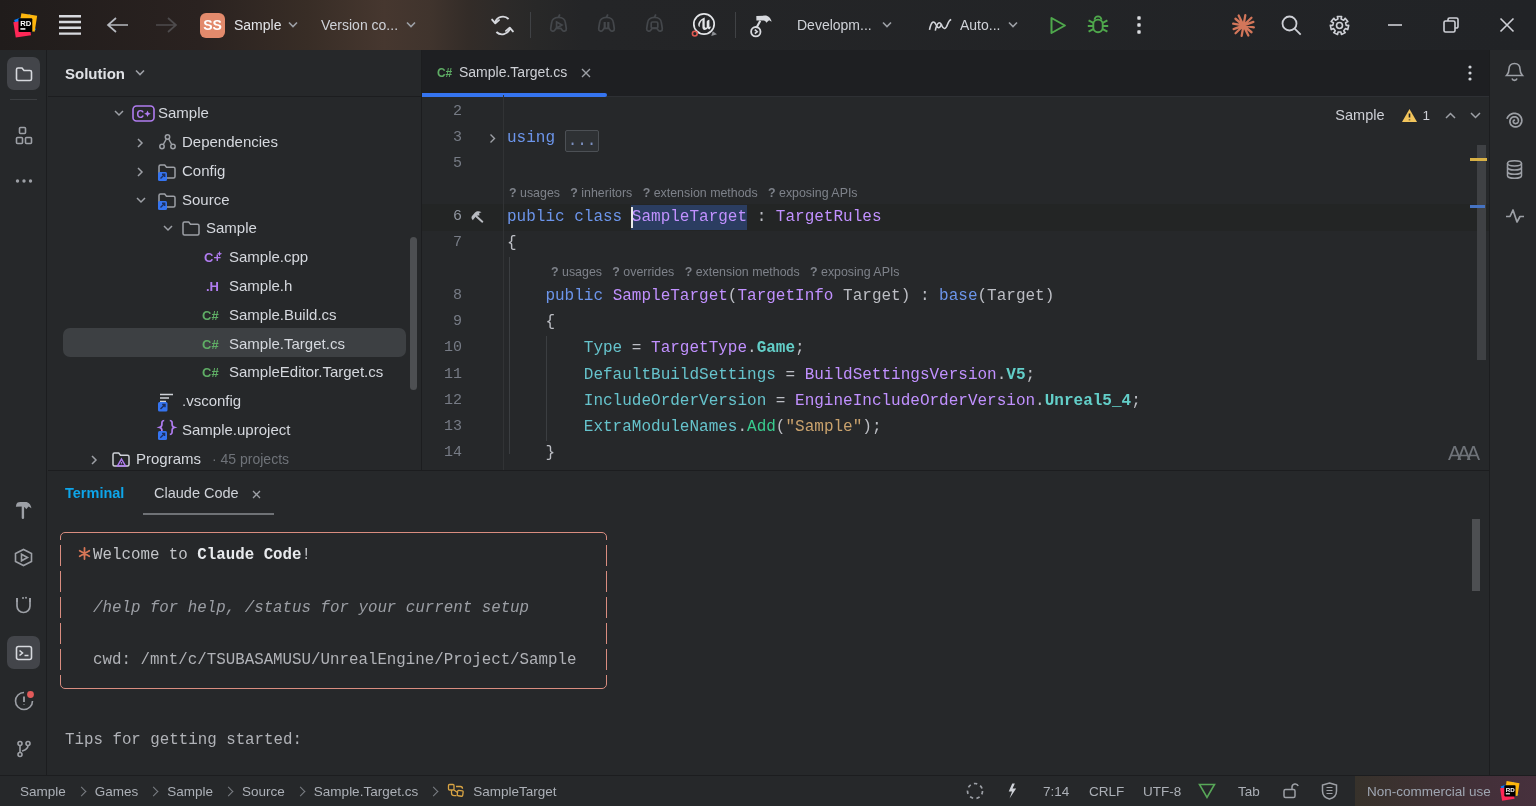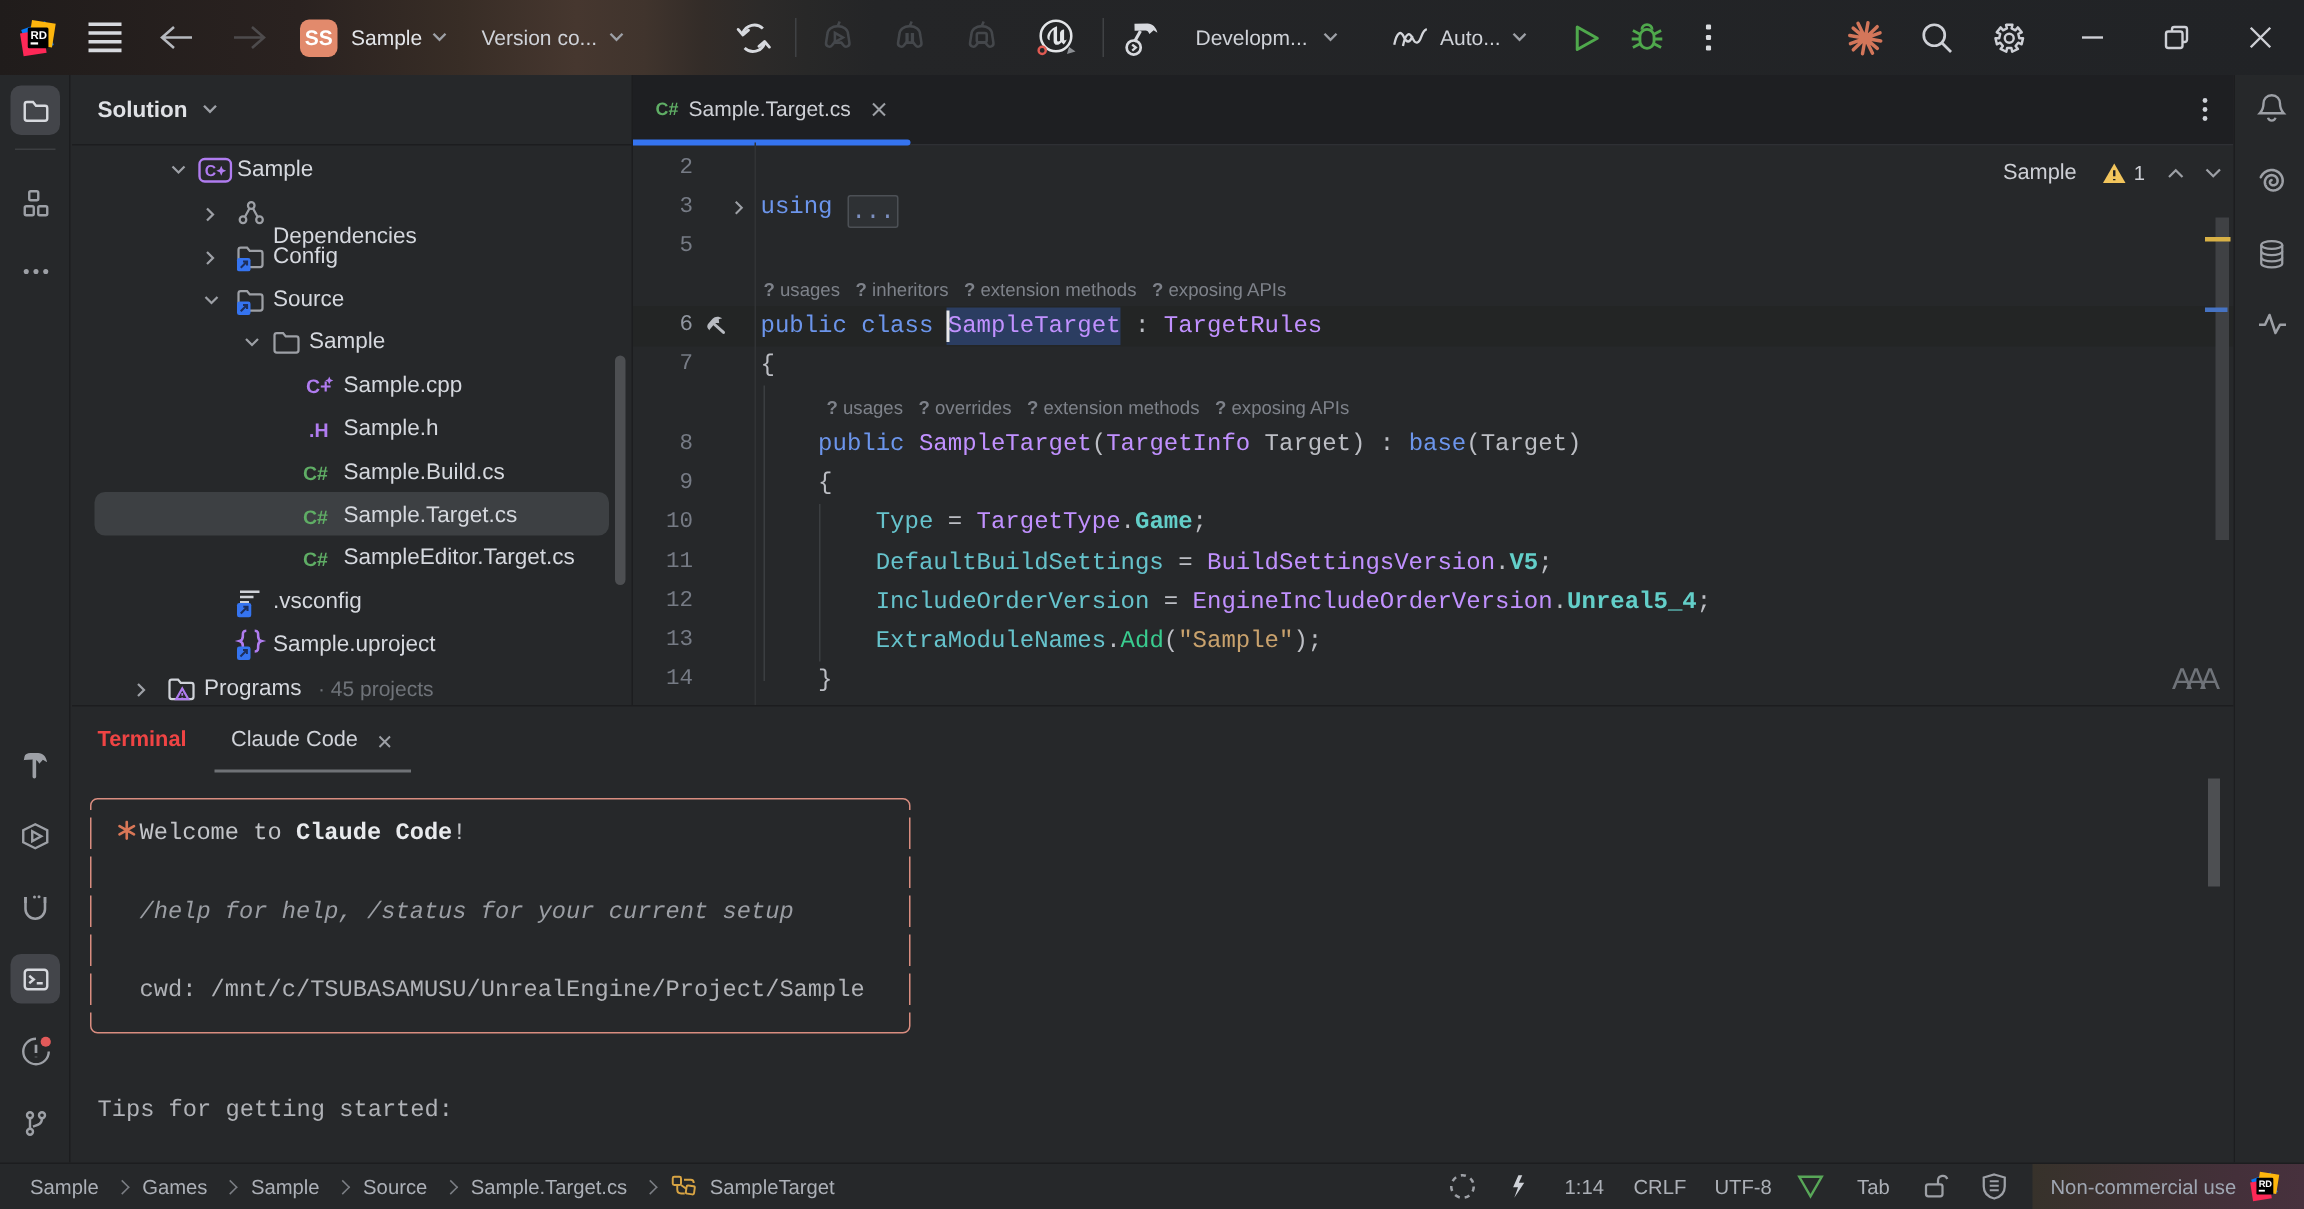--- a/index.html
+++ b/index.html
@@ -327,21 +327,21 @@
     <div class="tree-row" style="top:78px;">
       <svg class="abs" style="left:88px;top:8px;" width="9" height="14" viewBox="0 0 9 14" stroke="#9da0a6" stroke-width="1.5" fill="none">
           <path d="M2 3l4 4-4 4"></path>
         </svg>
       <svg class="abs" style="left:110px;top:5px;" width="19" height="19" viewBox="0 0 19 19" stroke="#9da0a6" stroke-width="1.5" fill="none">
         <circle cx="9.5" cy="4" r="2.2"></circle>
           <circle cx="4" cy="13.5" r="2.2"></circle>
           <circle cx="15" cy="13.5" r="2.2"></circle>
         <path d="M8.3 6l-3 5.5M10.7 6l3 5.5"></path>
       </svg>
-      <span class="abs" style="left:134px;top:5px;margin-top:16px;">Dependencies</span>
+      <span class="abs" style="left:134px;top:5px;">Dependencies</span>
     </div>
     <div class="tree-row" style="top:107px;">
       <svg class="abs" style="left:88px;top:8px;" width="9" height="14" viewBox="0 0 9 14" stroke="#9da0a6" stroke-width="1.5" fill="none">
           <path d="M2 3l4 4-4 4"></path>
         </svg>
       <svg class="abs" style="left:109px;top:5px;" width="20" height="19" viewBox="0 0 20 19">
         <path d="M2 4.5A1.5 1.5 0 0 1 3.5 3h4.2l1.8 2.3h7A1.5 1.5 0 0 1 18 6.8v7.7a1.5 1.5 0 0 1-1.5 1.5h-13A1.5 1.5 0 0 1 2 14.5z" fill="none" stroke="#9da0a6" stroke-width="1.5"></path>
         <rect x="1" y="10" width="9" height="9" rx="1.5" fill="#3574f0"></rect>
         <path d="M3.5 16.5l4-4M5 12.3h2.7V15" stroke="#1d2f5c" stroke-width="1.4" fill="none"></path>
       </svg>
@@ -529,21 +529,21 @@
       </svg>
     </div>
 
     <div class="rail-ic" style="left:8px;top:149px;">
       <svg width="22" height="22" viewBox="0 0 22 22" stroke="#9da0a6" stroke-width="1.7" fill="none" stroke-linejoin="round">
         <path d="M2 11.5h4l3-6.5 4 12 3-5.5h4"></path>
       </svg>
     </div>
   </div>
   <div id="terminal" class="abs">
-    <span class="abs" style="left:17px;top:14px;color:#ef4444;font-size:14.5px;font-weight:bold;">Terminal</span>
+    <span class="abs" style="left:17px;top:14px;color:#0ea5e9;font-size:14.5px;font-weight:bold;">Terminal</span>
     <span class="abs" style="left:106px;top:14px;color:#cfd2d8;font-size:14.5px;">Claude Code</span>
     <svg class="abs" style="left:203px;top:18px;" width="11" height="11" viewBox="0 0 11 11" stroke="#9da0a6" stroke-width="1.3">
         <path d="M2 2l7 7M9 2l-7 7"></path>
       </svg>
     <div style="position:absolute;left:95px;top:42px;width:131px;height:2px;background:#6f7276;"></div>
 
     <div style="position:absolute;left:12px;top:61px;width:547px;height:157px;border:1.4px solid #d98d80;border-radius:5px;"></div>
       <div style="position:absolute;left:11px;top:69px;width:3px;height:5px;background:#26282a;"></div>
       <div style="position:absolute;left:557px;top:69px;width:3px;height:5px;background:#26282a;"></div>
       <div style="position:absolute;left:11px;top:95px;width:3px;height:5px;background:#26282a;"></div>
@@ -588,21 +588,21 @@
       <svg width="24" height="24" viewBox="0 0 24 24" stroke="#9da0a6" stroke-width="1.7" fill="none">
           <circle cx="12" cy="12" r="7.5" stroke-dasharray="3.4 3.4"></circle>
         </svg>
     </div>
     <div class="sb-item" style="left:1003px;">
       <svg width="20" height="20" viewBox="0 0 20 20" fill="#cfd2d8">
           <path d="M8.2 2.5h2.6l-1.6 5h3.6L7.6 17.5l1.5-7H5.8z" transform="skewX(-8)" transform-origin="10 10"></path>
         </svg>
     </div>
     <div class="sb-item" style="left:1043px;">
-        <span>1:14</span>
+        <span>7:14</span>
       </div>
     <div class="sb-item" style="left:1089px;">
         <span>CRLF</span>
       </div>
     <div class="sb-item" style="left:1143px;">
         <span>UTF-8</span>
       </div>
     <div class="sb-item" style="left:1197px;">
       <svg width="20" height="18" viewBox="0 0 20 18" fill="none" stroke="#58a758" stroke-width="1.6">
           <path d="M2.5 2.5h15L10 15.5z"></path>

